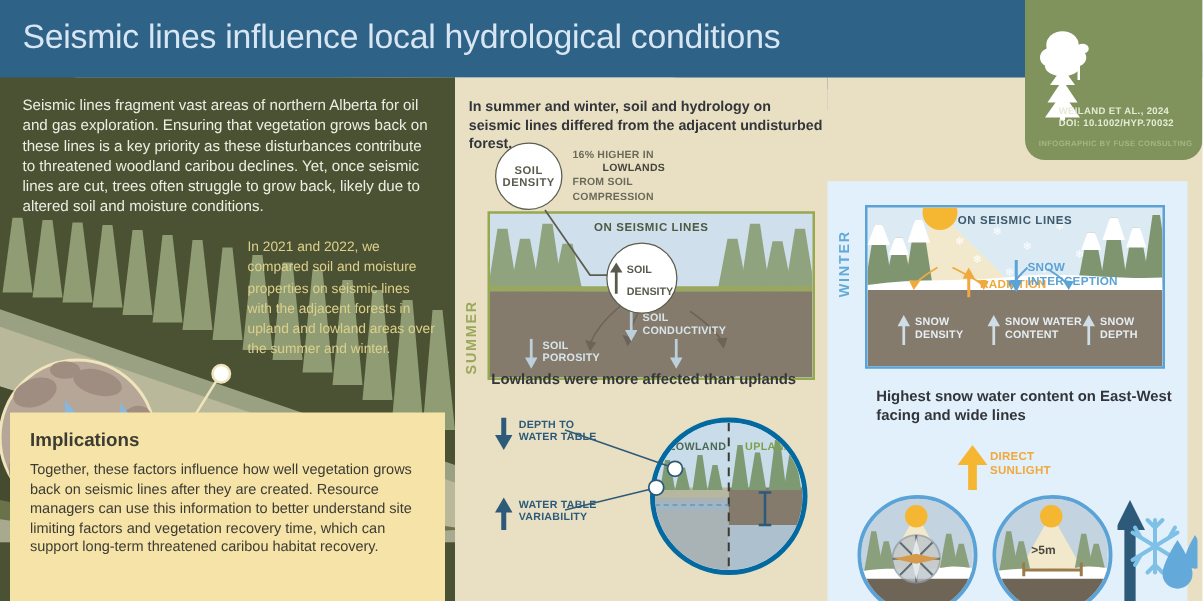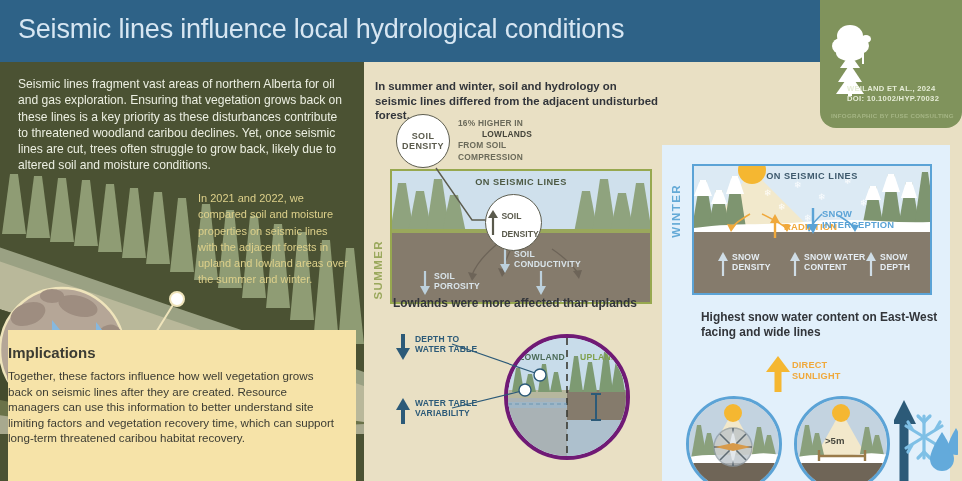--- a/index.html
+++ b/index.html
@@ -31,21 +31,21 @@
     position:absolute; left:18px; top:14px; width:330px;
     font-size:12.1px; line-height:16.3px; color:#ecefe2;
   }
   .left-illo { position:absolute; left:0; top:112px; width:364px; height:260px; }
   .left-sub {
     position:absolute; left:198px; top:128px; width:152px;
     font-size:11px; line-height:16.3px; color:#ddd08a;
   }
   .impl-box {
     position:absolute; left:8px; top:268px; width:348px; height:151px;
-    background:#f6e3a8; padding:14px 16px 0 0;
+    background:#f6e3a8; padding:14px 16px 0 16px;
   }
   .impl-title { font-size:15px; font-weight:bold; color:#3c3c33; margin-bottom:7px; }
   .impl-text { font-size:11.6px; line-height:15.6px; color:#3c3c33; }
 
   
   .mid-col {
     position:absolute; left:364px; top:62px; width:298px; height:419px;
     background:#e9e0c4; z-index:3;
   }
   .mid-head {
@@ -84,22 +84,22 @@
   }
   .dens2 span { font-size:8.6px; font-weight:bold; color:#5a5a4c; line-height:10px; }
   .s-item { position:absolute; font-size:8.6px; font-weight:bold; color:#d9e4ea;
     line-height:10.4px; letter-spacing:.2px; }
 
   .mid-sub {
     position:absolute; left:11px; top:234px; width:280px;
     font-size:11.9px; font-weight:bold; color:#32353a;text-align:center;
   }
   .lu-circle {
-    position:absolute; left:140px; top:272px; width:126px; height:126px; border-radius:50%;
-    border:4px solid #701a75; overflow:hidden; background:#c8dcea;
+    position:absolute; left:156px; top:272px; width:126px; height:126px; border-radius:50%;
+    border:4px solid #0369a1; overflow:hidden; background:#c8dcea;
   }
   .lu-lbl { position:absolute; font-size:8.6px; font-weight:bold; letter-spacing:.3px; z-index:5;}
   .wt-item { position:absolute; font-size:8.5px; font-weight:bold; color:#2c5a78;
     line-height:10.4px; letter-spacing:.2px; }
 
   
   .right-col {
     position:absolute; left:662px; top:62px; width:300px; height:419px;
     background:#e9e0c4; z-index:3;
   }

